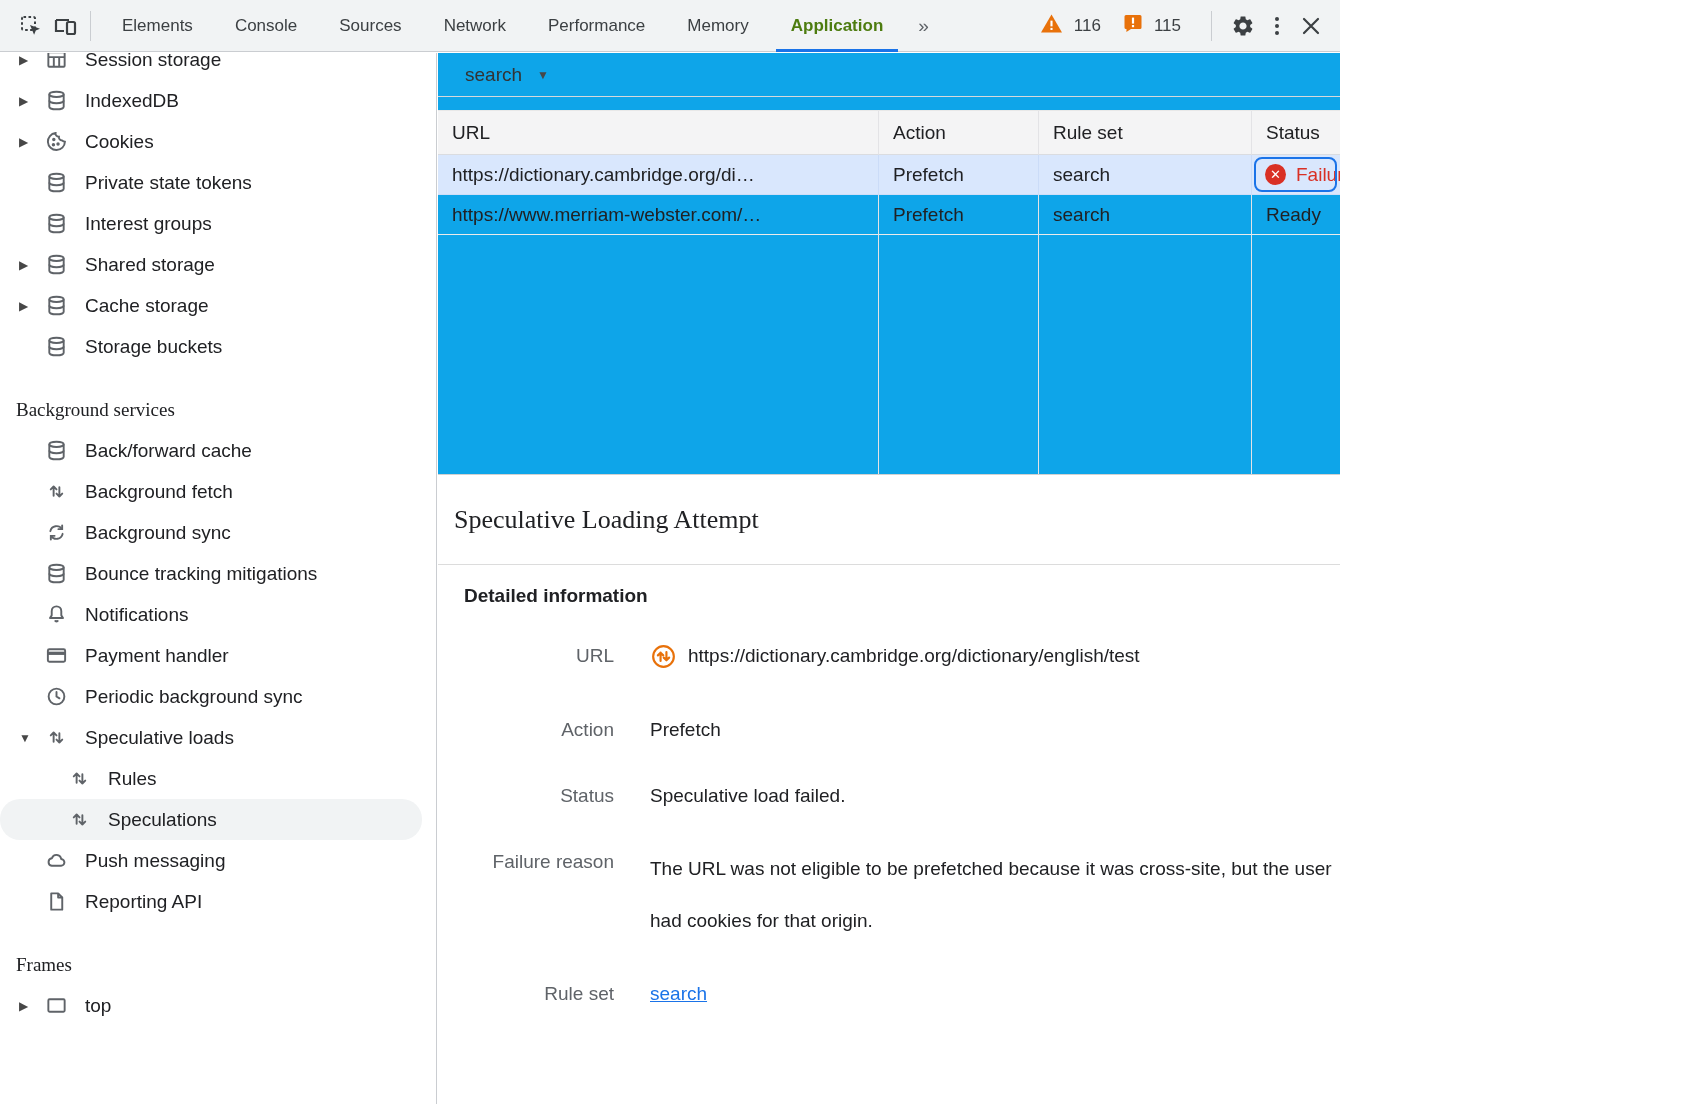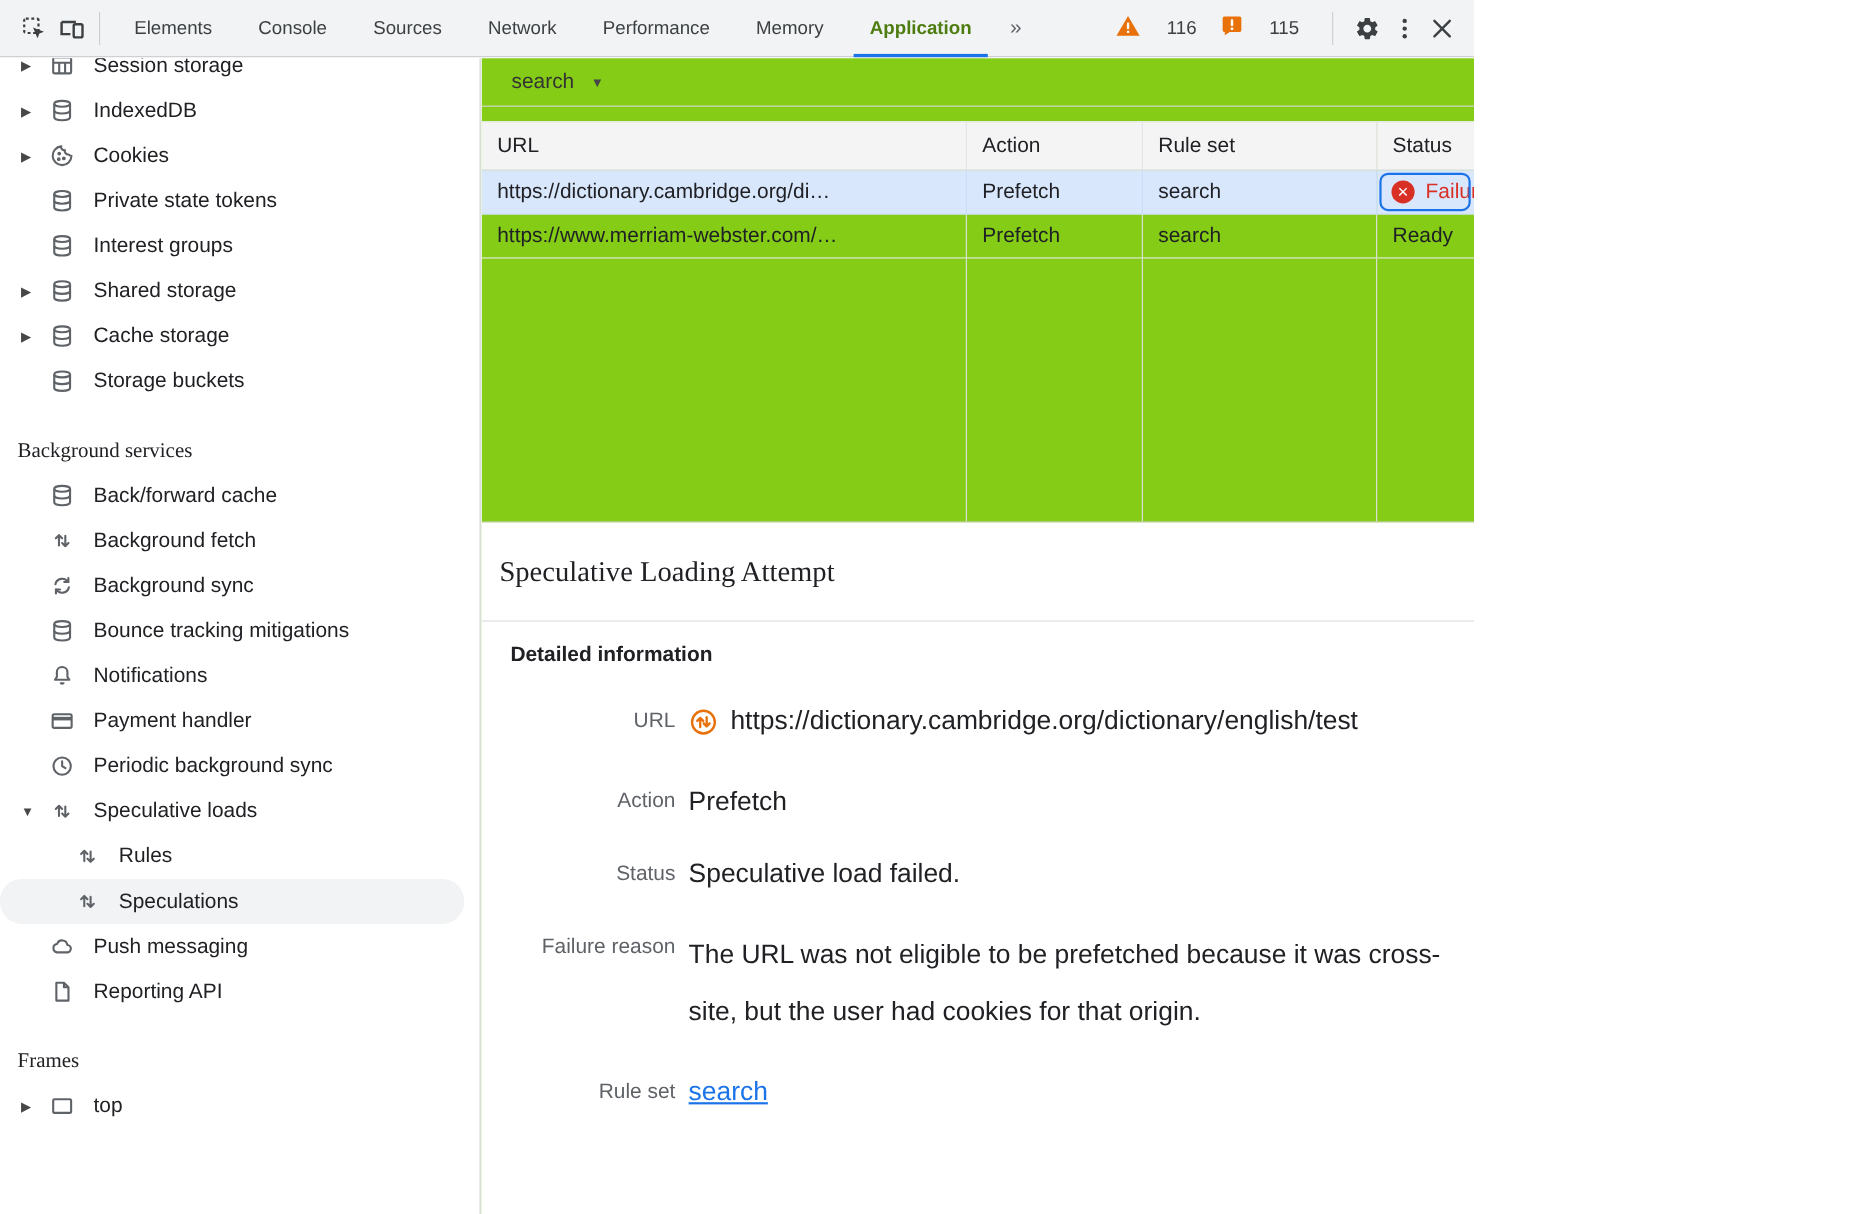--- a/index.html
+++ b/index.html
@@ -15,21 +15,21 @@
     border-radius:4px; cursor:pointer; flex-shrink:0; }
   .tb-icon svg { display:block; }
   .tb-sep { width:1px; height:30px; background:#cacdd1; margin:0 10px 0 8px; flex-shrink:0; }
   .tabs { display:flex; height:52px; align-items:stretch; }
   .tab { position:relative; display:flex; align-items:center; padding:0 21px;
     font-size:17px; color:#3c4043; cursor:pointer; white-space:nowrap; }
   .tab.active { color:#4d7c0f;font-weight:bold; }
   .tab.active::after { content:""; position:absolute; left:6px; right:6px; bottom:0; height:3px; background:#1a73e8; }
   .more-tabs { display:flex; align-items:center; padding:0 14px; font-size:19px; color:#5f6368; cursor:pointer; }
   .tb-right { margin-left:auto; display:flex; align-items:center; padding-right:12px; }
-  .count-badge { display:flex; align-items:center; gap:24px; margin-right:22px; cursor:pointer;
+  .count-badge { display:flex; align-items:center; gap:11px; margin-right:22px; cursor:pointer;
     font-size:17px; color:#3c4043; }
   .dots { display:flex; flex-direction:column; gap:3px; align-items:center; }
   .dots i { width:4px; height:4px; border-radius:50%; background:#3c4043; }
 
   
   .sidebar { position:absolute; top:53px; left:0; bottom:0; width:437px;
     border-right:1px solid #cacdd1; overflow:hidden; background:#fff; }
   .side-list { margin-top:-14px; }
   .side-row { height:41px; display:flex; align-items:center; padding-left:14px; cursor:pointer;
     font-size:19px; color:#202124; }
@@ -37,21 +37,21 @@
   .side-row .icon { width:24px; height:24px; margin-right:17px; flex-shrink:0; display:flex;
     align-items:center; justify-content:center; }
   .side-row.indent1 { padding-left:37px; }
   .side-row.selected { background:#f1f3f4; border-radius:20px; margin-right:14px; }
   .side-header { height:41px; display:flex; align-items:center; padding-left:16px;
     font-size:19px; color:#202124;font-family:Liberation Serif, serif; }
   .side-gap { height:22px; }
   .icon svg { display:block; }
 
   
-  .main { position:absolute; top:53px; left:438px; right:0; bottom:0; background:#84cc16; }
+  .main { position:absolute; top:53px; left:438px; right:0; bottom:0; background:#0ea5e9; }
   .filterbar { height:44px; border-bottom:1px solid #d6d9dc; display:flex; align-items:center; padding-left:27px; }
   .filter-dd { display:flex; align-items:center; gap:15px; font-size:19px; color:#333; cursor:pointer; }
   .filter-dd .caret { font-size:12px; color:#474747; }
 
   .spec-table { position:absolute; top:57px; left:0; right:0; height:365px;
     display:grid; grid-template-columns:441px 160px 213px 1fr;
     grid-template-rows:44px 40px 40px 1fr; border-top:1px solid #e8e8e8; border-bottom:1px solid #d0d0d0; }
   .th { background:#f4f4f5; border-bottom:1px solid #dadce0; border-right:1px solid #e3e3e6;
     font-size:19px; color:#202124; display:flex; align-items:center; padding-left:14px; cursor:pointer; }
   .th:nth-child(4) { border-right:none; }
@@ -71,21 +71,21 @@
 
   
   .details { position:absolute; top:422px; left:0; right:0; bottom:0; background:#fff; }
   .details-header { height:90px; border-bottom:1px solid #dcdcdc; display:flex; align-items:center; padding-left:16px;font-family:Liberation Serif, serif; }
   .details-title { font-size:26px; color:#202124; }
   .details-body { padding:20px 0 0 26px; }
   .details-heading { font-size:19px; font-weight:bold; color:#202124; }
   .detail-rows { margin-top:30px; }
   .detail-row { display:flex; margin-bottom:28px; }
   .detail-row .dlabel { width:150px; flex-shrink:0; text-align:right; font-size:19px; color:#5f6368; line-height:38px; }
-  .detail-row .dvalue { margin-left:12px; font-size:24px; color:#202124; line-height:38px;
+  .detail-row .dvalue { margin-left:36px; font-size:19px; color:#202124; line-height:38px;
     display:flex; align-items:flex-start; max-width:930px; }
   .detail-row.multiline .dvalue { line-height:52px; display:block; }
   .dvalue .spec-icon { margin:6px 11px 0 0; flex-shrink:0; }
   .dvalue a { color:#1a73e8; text-decoration:underline; cursor:pointer; }
 </style>
 </head>
 <body>
 
 <div class="stage">
 

